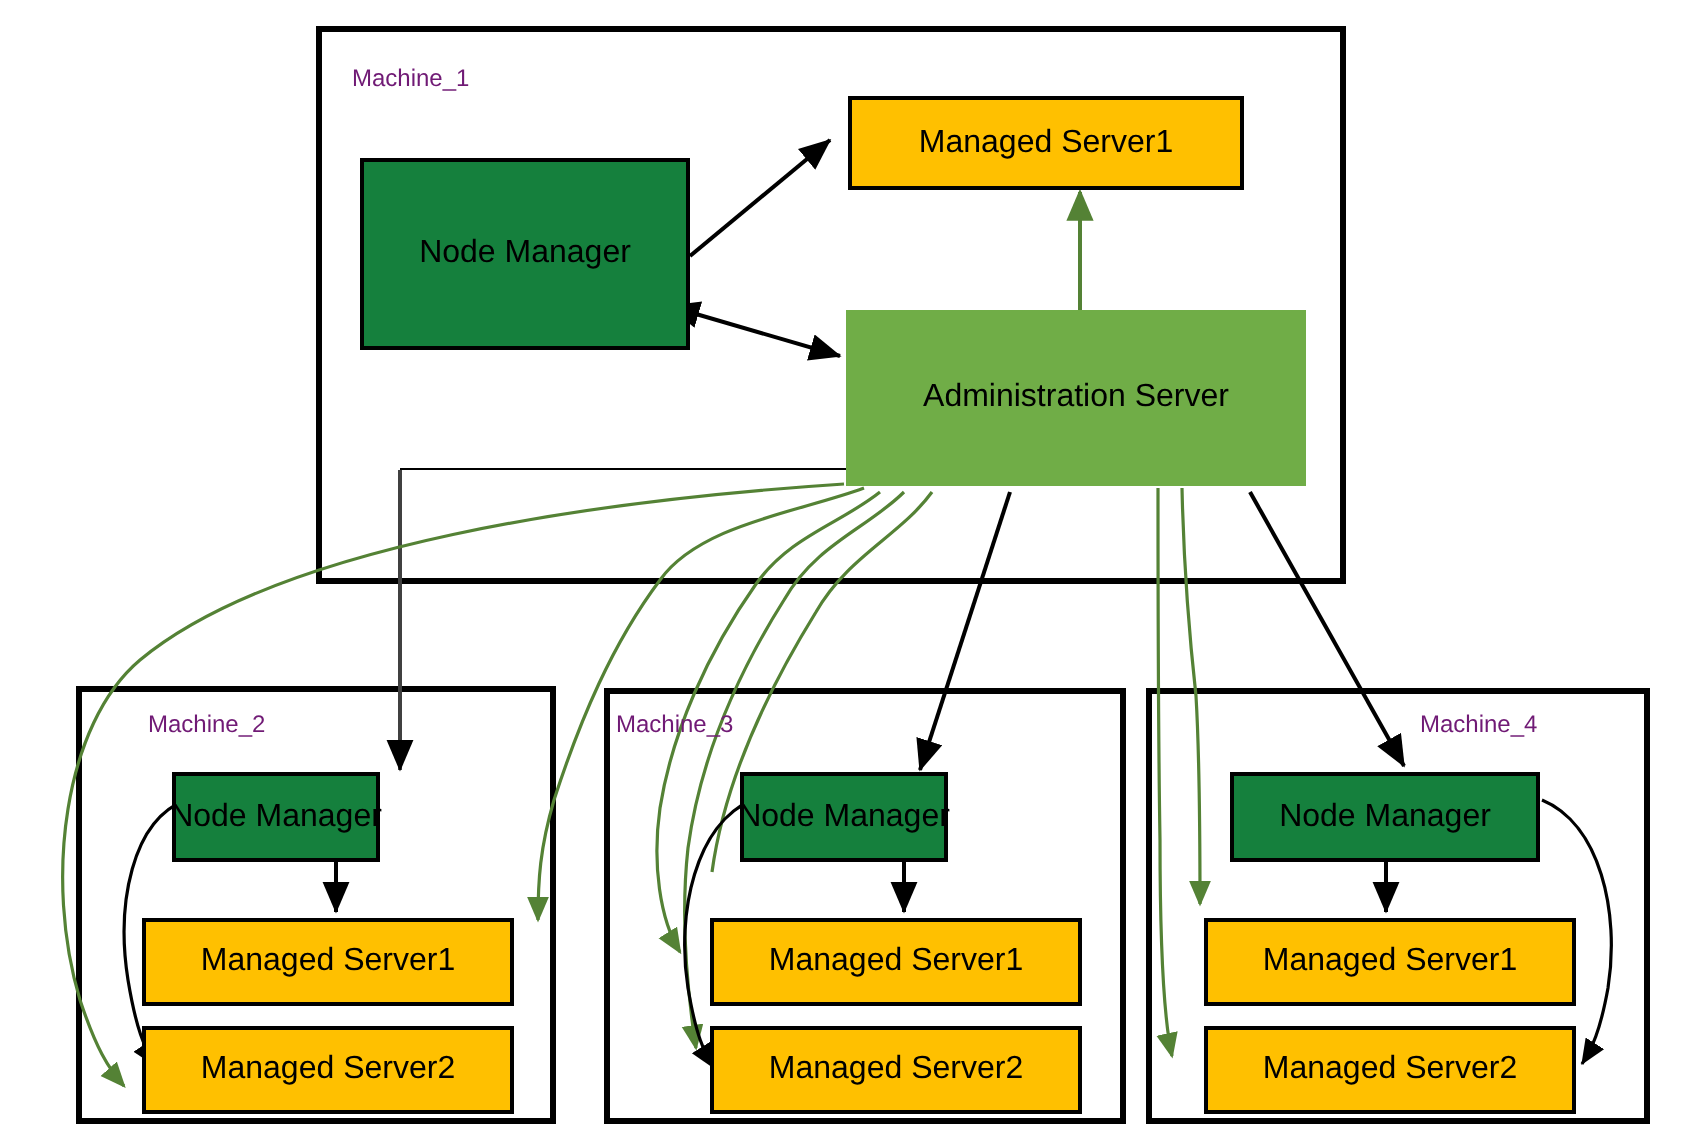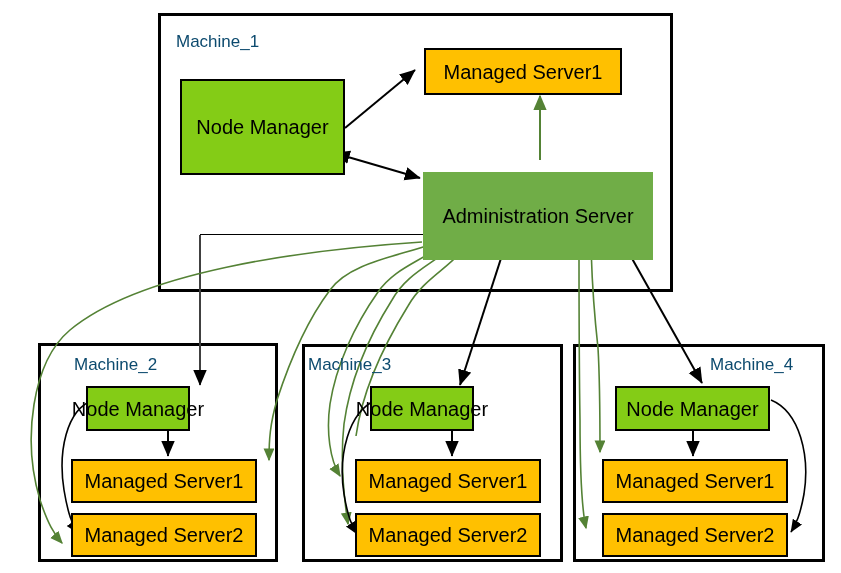--- a/index.html
+++ b/index.html
@@ -25,39 +25,39 @@
     height: 573px;
   }
   .machine-frame {
     position: absolute;
     border: 3px solid #000000;
     background: transparent;
     box-sizing: border-box;
   }
   .machine-label {
     position: absolute;
-    font-size: 17px;
-    color: #0c4a6e;
+    font-size: 12px;
+    color: #701a75;
     white-space: nowrap;
     line-height: 1;
   }
   .node-box {
     position: absolute;
     box-sizing: border-box;
     border: 2px solid #000000;
     display: flex;
     align-items: center;
     justify-content: center;
     text-align: center;
     color: #000000;
-    font-size: 20px;
+    font-size: 16px;
     line-height: 1.1;
     white-space: nowrap;
   }
-  .node-box.blue { background: #84cc16; }
+  .node-box.blue { background: #15803d; }
   .node-box.orange { background: #FFC000; }
   .node-box.green { background: #70AD47; }
   .thin-rect {
     position: absolute;
     box-sizing: border-box;
     border: 1px solid #000000;
     border-right: none;
     background: transparent;
   }
 </style>
@@ -133,21 +133,21 @@
   <div class="machine-label" style="left:176px; top:33px;">Machine_1</div>
 
   <div class="node-box blue" style="left:180px; top:79px; width:165px; height:96px;">
     <span>Node Manager</span>
   </div>
 
   <div class="node-box orange" style="left:424px; top:48px; width:198px; height:47px;">
     <span>Managed Server1</span>
   </div>
 
-  <div class="node-box green" style="left:423px; top:172px; width:230px; height:88px; border:none;">
+  <div class="node-box green" style="left:423px; top:155px; width:230px; height:88px; border:none;">
     <span>Administration Server</span>
   </div>
 
   <div class="machine-label" style="left:60px; top:356px;margin-left:14px;">Machine_2</div>
 
   <div class="node-box blue" style="left:86px; top:386px; width:104px; height:45px;">
     <span>Node Manager</span>
   </div>
 
   <div class="node-box orange" style="left:71px; top:459px; width:186px; height:44px;">

